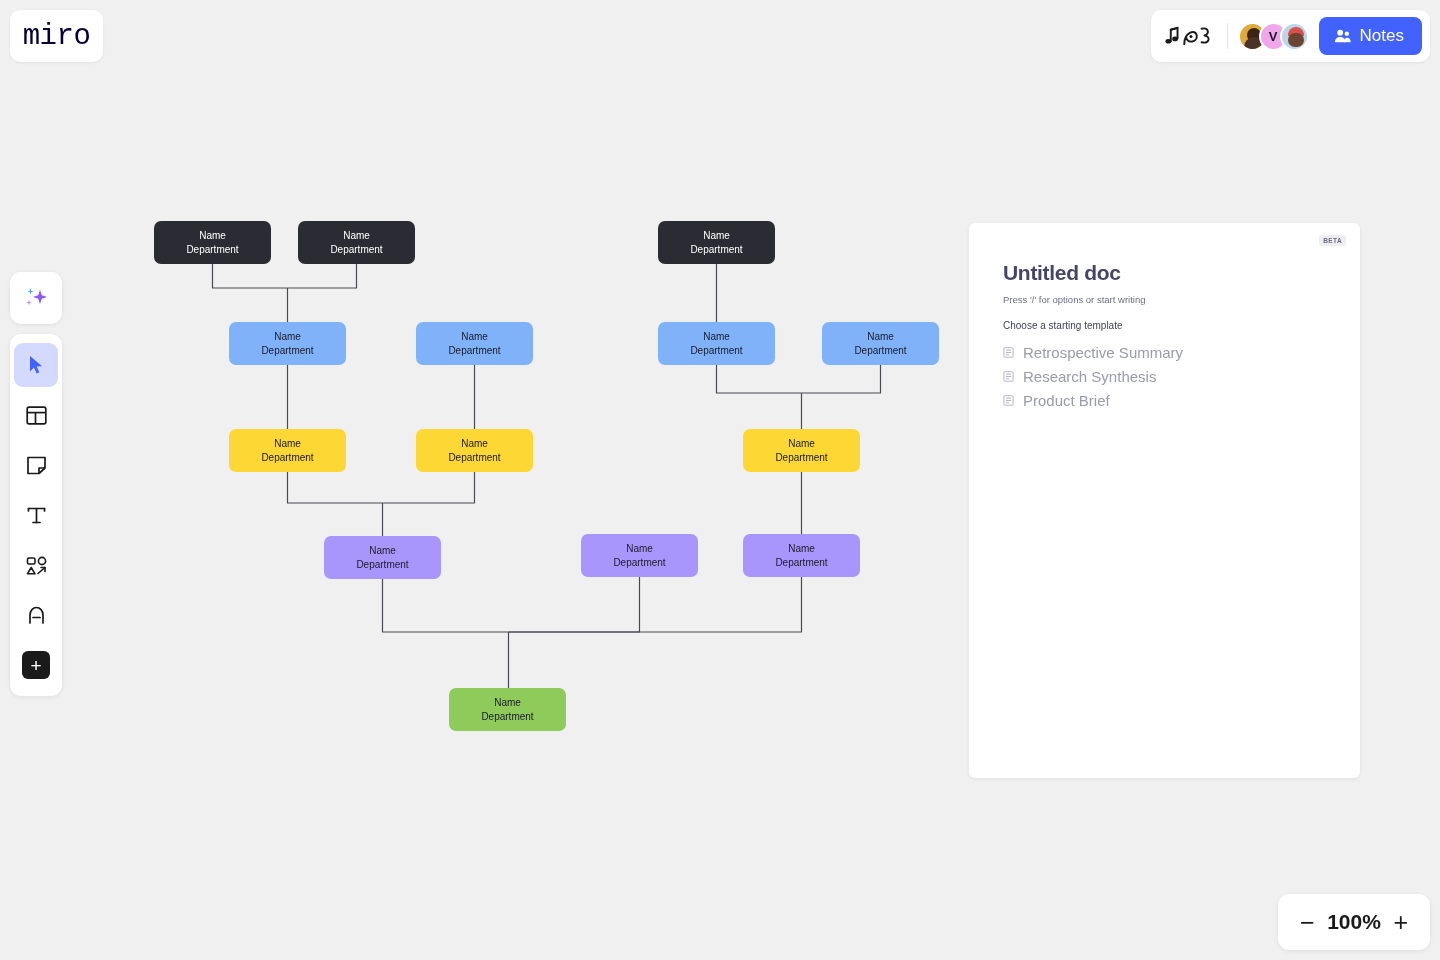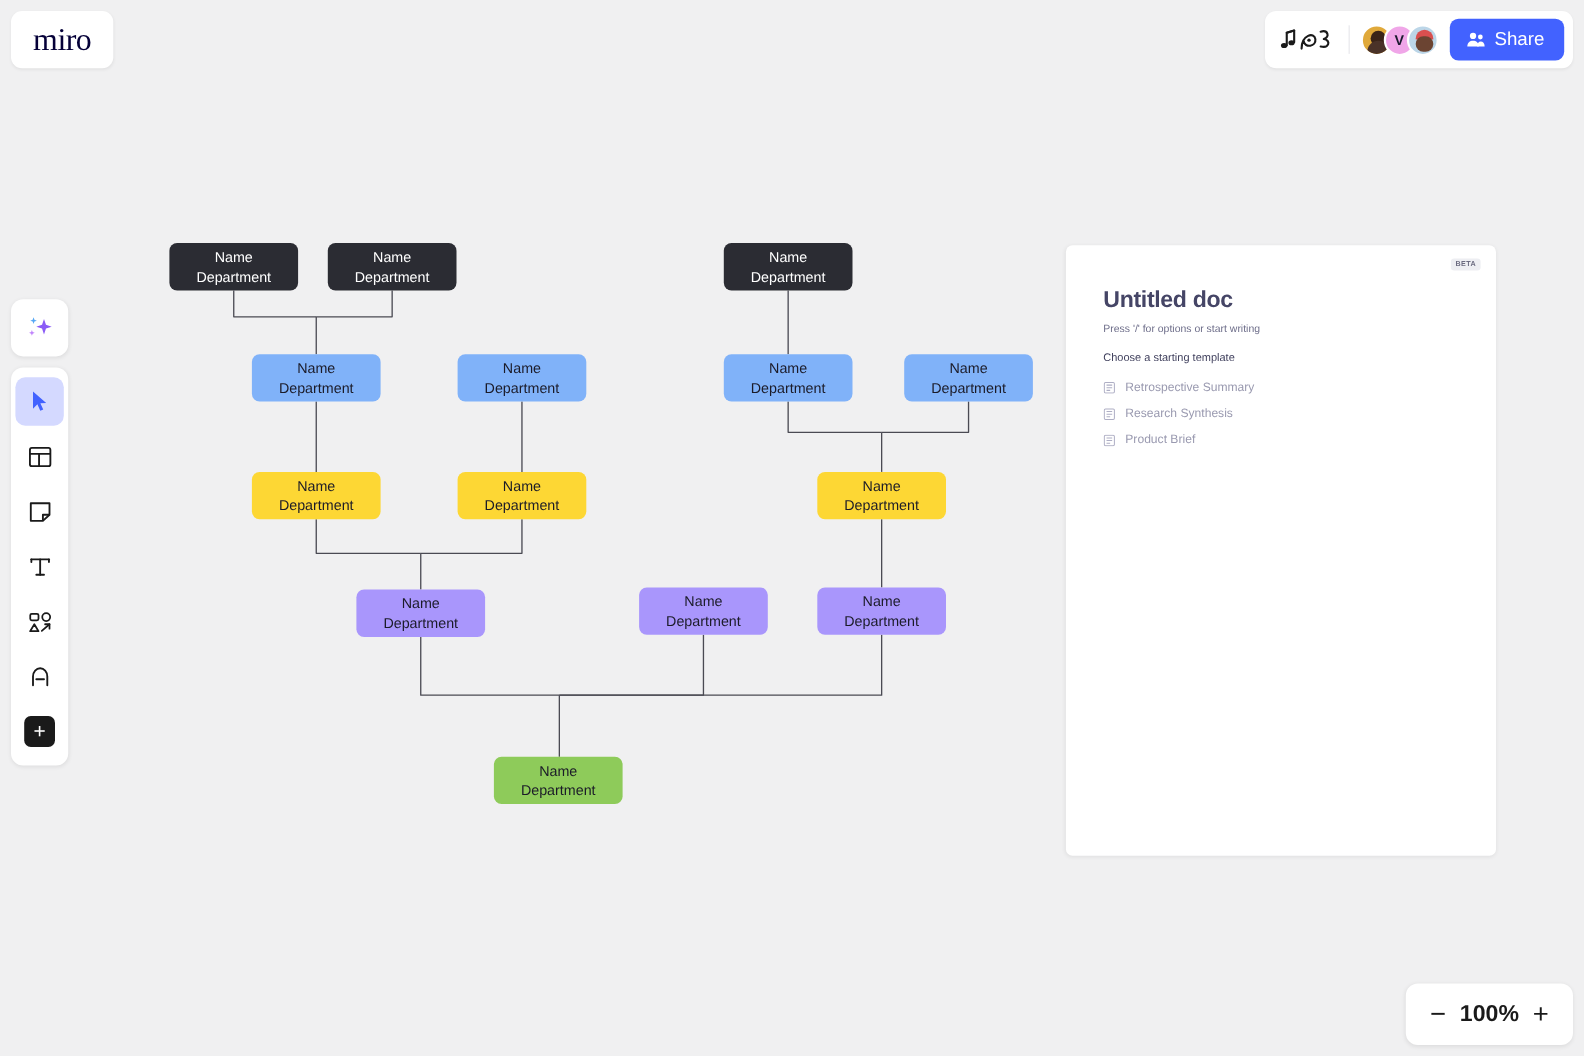--- a/index.html
+++ b/index.html
@@ -14,21 +14,21 @@
   
   .logo-card {
     position: absolute; left: 10px; top: 10px;
     width: 93px; height: 52px;
     background: #ffffff; border-radius: 10px;
     display: flex; align-items: center; justify-content: center;
     box-shadow: 0 1px 3px rgba(0,0,0,0.06);
   }
   .logo-text {
     font-size: 29px; font-weight: 400; color: #050038;
-    letter-spacing: -0.5px; font-family: Liberation Serif, serif;
+    letter-spacing: -0.5px; font-family: Liberation Mono, monospace;
   }
 
   
   .topbar {
     position: absolute; right: 10px; top: 10px;
     height: 52px; background: #ffffff; border-radius: 10px;
     display: flex; align-items: center; padding: 0 8px 0 14px;
     gap: 10px; box-shadow: 0 1px 3px rgba(0,0,0,0.06);
   }
   .music-icon { width: 52px; height: 26px; display:block; }
@@ -85,21 +85,21 @@
     font-size: 19px; line-height: 1;
   }
 
   
   .canvas { position: absolute; inset: 0; }
   .connectors { position: absolute; left: 0; top: 0; width: 1440px; height: 960px; }
   .node {
     position: absolute; border-radius: 7px;
     display: flex; flex-direction: column;
     align-items: center; justify-content: center;
-    font-size: 13px; line-height: 1.35; cursor: pointer;
+    font-size: 10px; line-height: 1.35; cursor: pointer;
   }
   .node span { display:block; }
   .n-dark { background: #2b2c33; color: #ffffff; }
   .n-blue { background: #80b2f9; color: #1b1b28; }
   .n-yellow { background: #fdd734; color: #1b1b28; }
   .n-purple { background: #a996fc; color: #1b1b28; }
   .n-green { background: #8ecb5a; color: #1b1b28; }
 
   
   .doc-panel {
@@ -118,21 +118,21 @@
   .doc-inner { padding: 38px 34px 0 34px; }
   .doc-title {
     font-size: 21px; font-weight: 700; color: #454566;
     letter-spacing: -0.3px; margin-bottom: 9px;
   }
   .doc-hint { font-size: 9.5px; color: #6e6e8a; margin-bottom: 15px; }
   .doc-section { font-size: 10px; font-weight: 400; color: #3f3f5c; margin-bottom: 9px; }
   .tpl-list { display: flex; flex-direction: column; gap: 0px; }
   .tpl-item {
     display: flex; align-items: center; gap: 9px;
-    height: 24px; cursor: pointer; color: #9a9ab0; font-size: 11px;
+    height: 24px; cursor: pointer; color: #9a9ab0; font-size: 15px;
   }
   .tpl-icon { width: 11px; height: 11px; display:block; flex: none; }
 
   
   .zoom-ctrl {
     position: absolute; right: 10px; bottom: 10px;
     width: 152px; height: 56px; background: #ffffff;
     border-radius: 11px; display: flex; align-items: center;
     justify-content: space-between; padding: 0 22px;
     box-shadow: 0 1px 4px rgba(0,0,0,0.08);
@@ -168,21 +168,21 @@
     <div class="avatar av2">V</div>
     <div class="avatar av3"></div>
   </div>
   <button class="share-btn">
     <svg class="share-icon" viewBox="0 0 20 20">
       <circle cx="7.5" cy="6" r="3" fill="#fff"></circle>
       <path d="M2 16 C2 12.4 4.5 10.5 7.5 10.5 C10.5 10.5 13 12.4 13 16 Z" fill="#fff"></path>
       <circle cx="14.5" cy="7" r="2.3" fill="#fff"></circle>
       <path d="M11.5 16 C11.6 12.8 13 11.4 14.8 11.4 C17 11.4 18.6 12.9 18.6 16 Z" fill="#fff"></path>
     </svg>
-    <span>Share</span>
+    <span>Notes</span>
   </button>
 </div>
 
 <div class="ai-card">
   <svg width="30" height="30" viewBox="0 0 30 30">
     <path d="M19 7 L20.8 12.3 L26 14 L20.8 15.7 L19 21 L17.2 15.7 L12 14 L17.2 12.3 Z" fill="#8b5cf6"></path>
     <path d="M9.5 5.5 L10.3 7.7 L12.5 8.5 L10.3 9.3 L9.5 11.5 L8.7 9.3 L6.5 8.5 L8.7 7.7 Z" fill="#56a8f5"></path>
     <path d="M8 17 L8.7 18.9 L10.6 19.6 L8.7 20.3 L8 22.2 L7.3 20.3 L5.4 19.6 L7.3 18.9 Z" fill="#c084fc"></path>
   </svg>
 </div>

